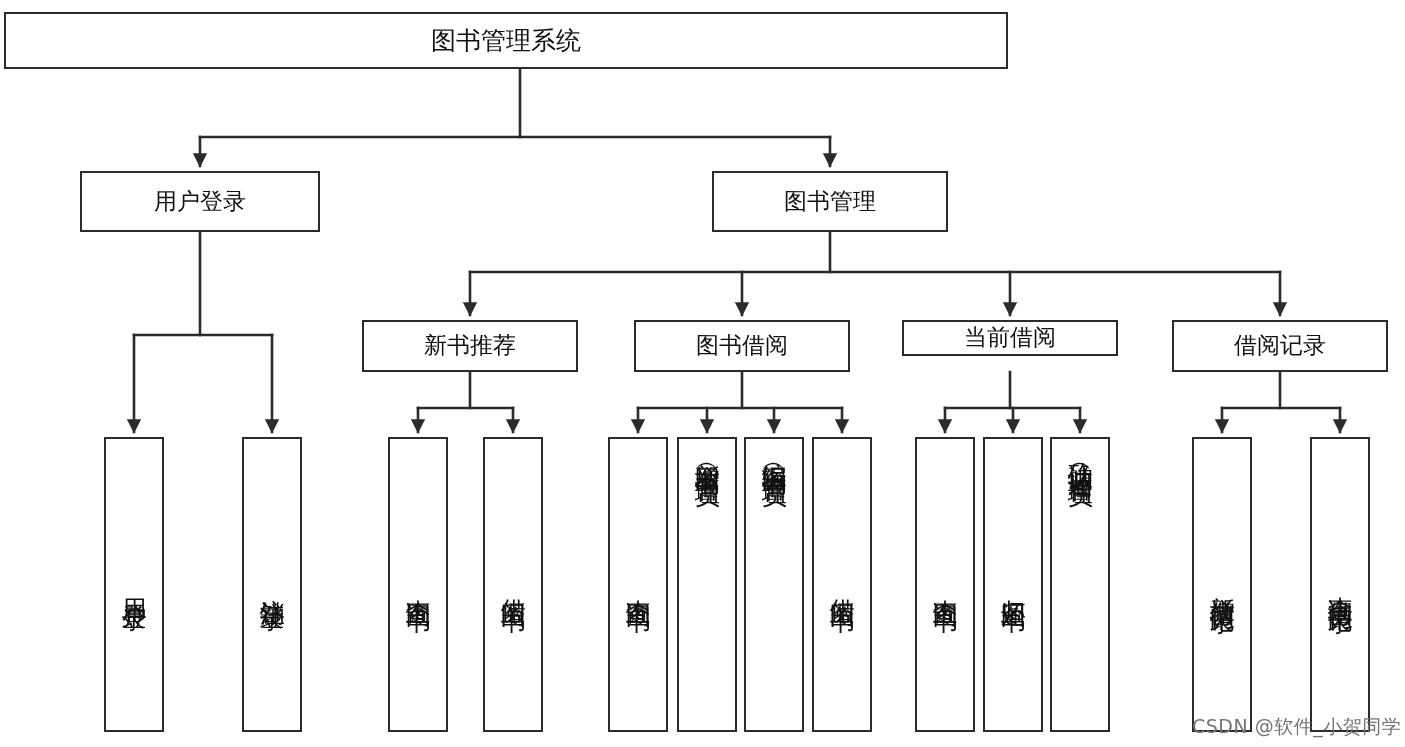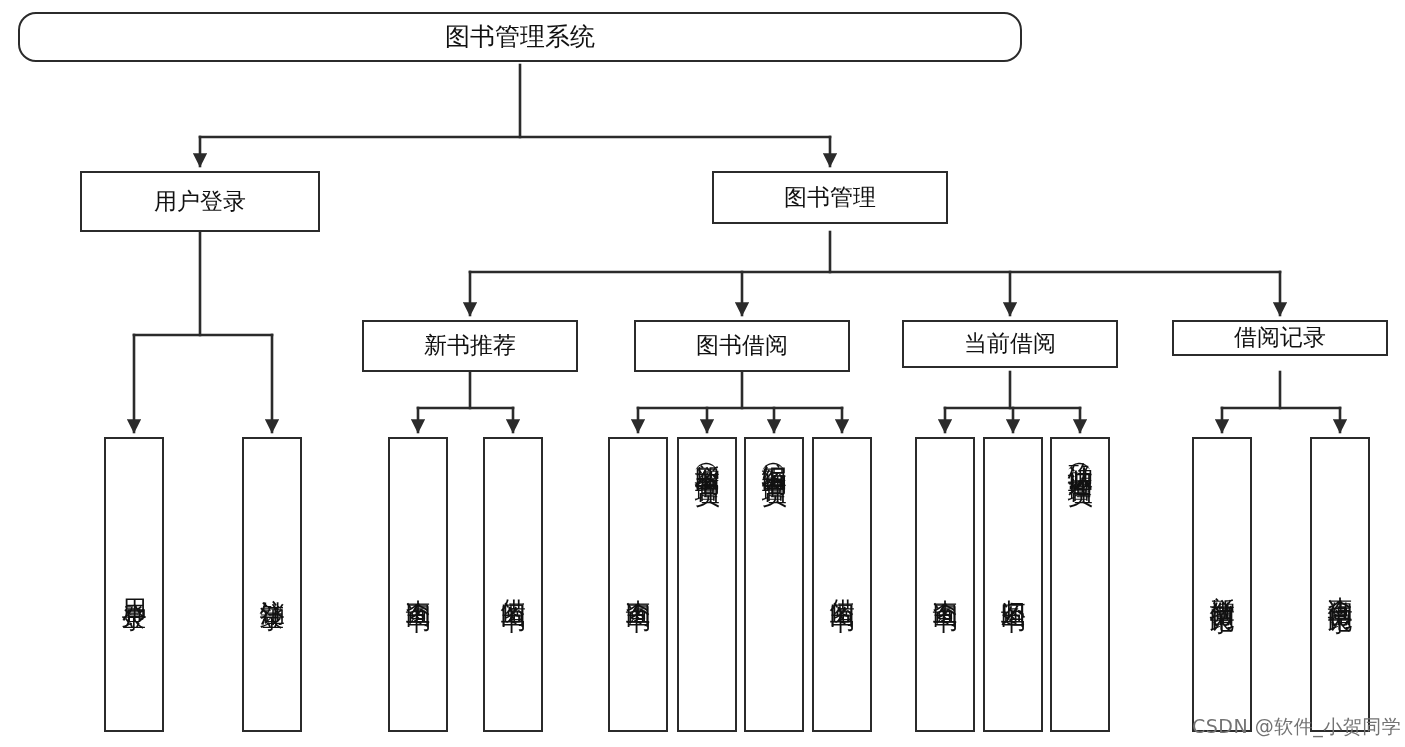--- a/index.html
+++ b/index.html
@@ -115,31 +115,31 @@
       <path d="M 1013 408 L 1013 432" marker-end="url(#arrow)"></path>
       <path d="M 1080 408 L 1080 432" marker-end="url(#arrow)"></path>
 
       <path d="M 1280 372 L 1280 408"></path>
       <path d="M 1222 408 L 1340 408"></path>
       <path d="M 1222 408 L 1222 432" marker-end="url(#arrow)"></path>
       <path d="M 1340 408 L 1340 432" marker-end="url(#arrow)"></path>
     </g>
   </svg>
 
-  <div class="node root" id="node-root" style="left: 18px; top: 12px; width: 1004px; height: 50px; border-radius: 18px;">图书管理系统</div>
+  <div class="node root" id="node-root" style="left: 4px; top: 12px; width: 1004px; height: 57px;">图书管理系统</div>
 
   <div id="level2-container">
       <div class="node lvl2" style="left: 80px; top: 171px; width: 240px; height: 61px;">用户登录</div>
-      <div class="node lvl2" style="left: 712px; top: 171px; width: 236px; height: 53px;">图书管理</div>
+      <div class="node lvl2" style="left: 712px; top: 171px; width: 236px; height: 61px;">图书管理</div>
     </div>
   <div id="level3-container">
       <div class="node lvl3" style="left: 362px; top: 320px; width: 216px; height: 52px;">新书推荐</div>
       <div class="node lvl3" style="left: 634px; top: 320px; width: 216px; height: 52px; font-family: Liberation Serif, serif;">图书借阅</div>
-      <div class="node lvl3" style="left: 902px; top: 320px; width: 216px; height: 48px;">当前借阅</div>
-      <div class="node lvl3" style="left: 1172px; top: 320px; width: 216px; height: 36px;">借阅记录</div>
+      <div class="node lvl3" style="left: 902px; top: 320px; width: 216px; height: 36px;">当前借阅</div>
+      <div class="node lvl3" style="left: 1172px; top: 320px; width: 216px; height: 52px;">借阅记录</div>
     </div>
   <div id="leaves-container">
       <div class="node leaf" style="left: 104px; top: 437px; width: 60px; height: 295px;">用户登录</div>
       <div class="node leaf" style="left: 242px; top: 437px; width: 60px; height: 295px;">注销登录</div>
       <div class="node leaf" style="left: 388px; top: 437px; width: 60px; height: 295px;">查询图书</div>
       <div class="node leaf" style="left: 483px; top: 437px; width: 60px; height: 295px;">借阅图书</div>
       <div class="node leaf" style="left: 608px; top: 437px; width: 60px; height: 295px;">查询图书</div>
       <div class="node leaf top-aligned" style="left: 677px; top: 437px; width: 60px; height: 295px;">新增图书（管理员）</div>
       <div class="node leaf top-aligned" style="left: 744px; top: 437px; width: 60px; height: 295px;">编辑图书（管理员）</div>
       <div class="node leaf" style="left: 812px; top: 437px; width: 60px; height: 295px;">借阅图书</div>

